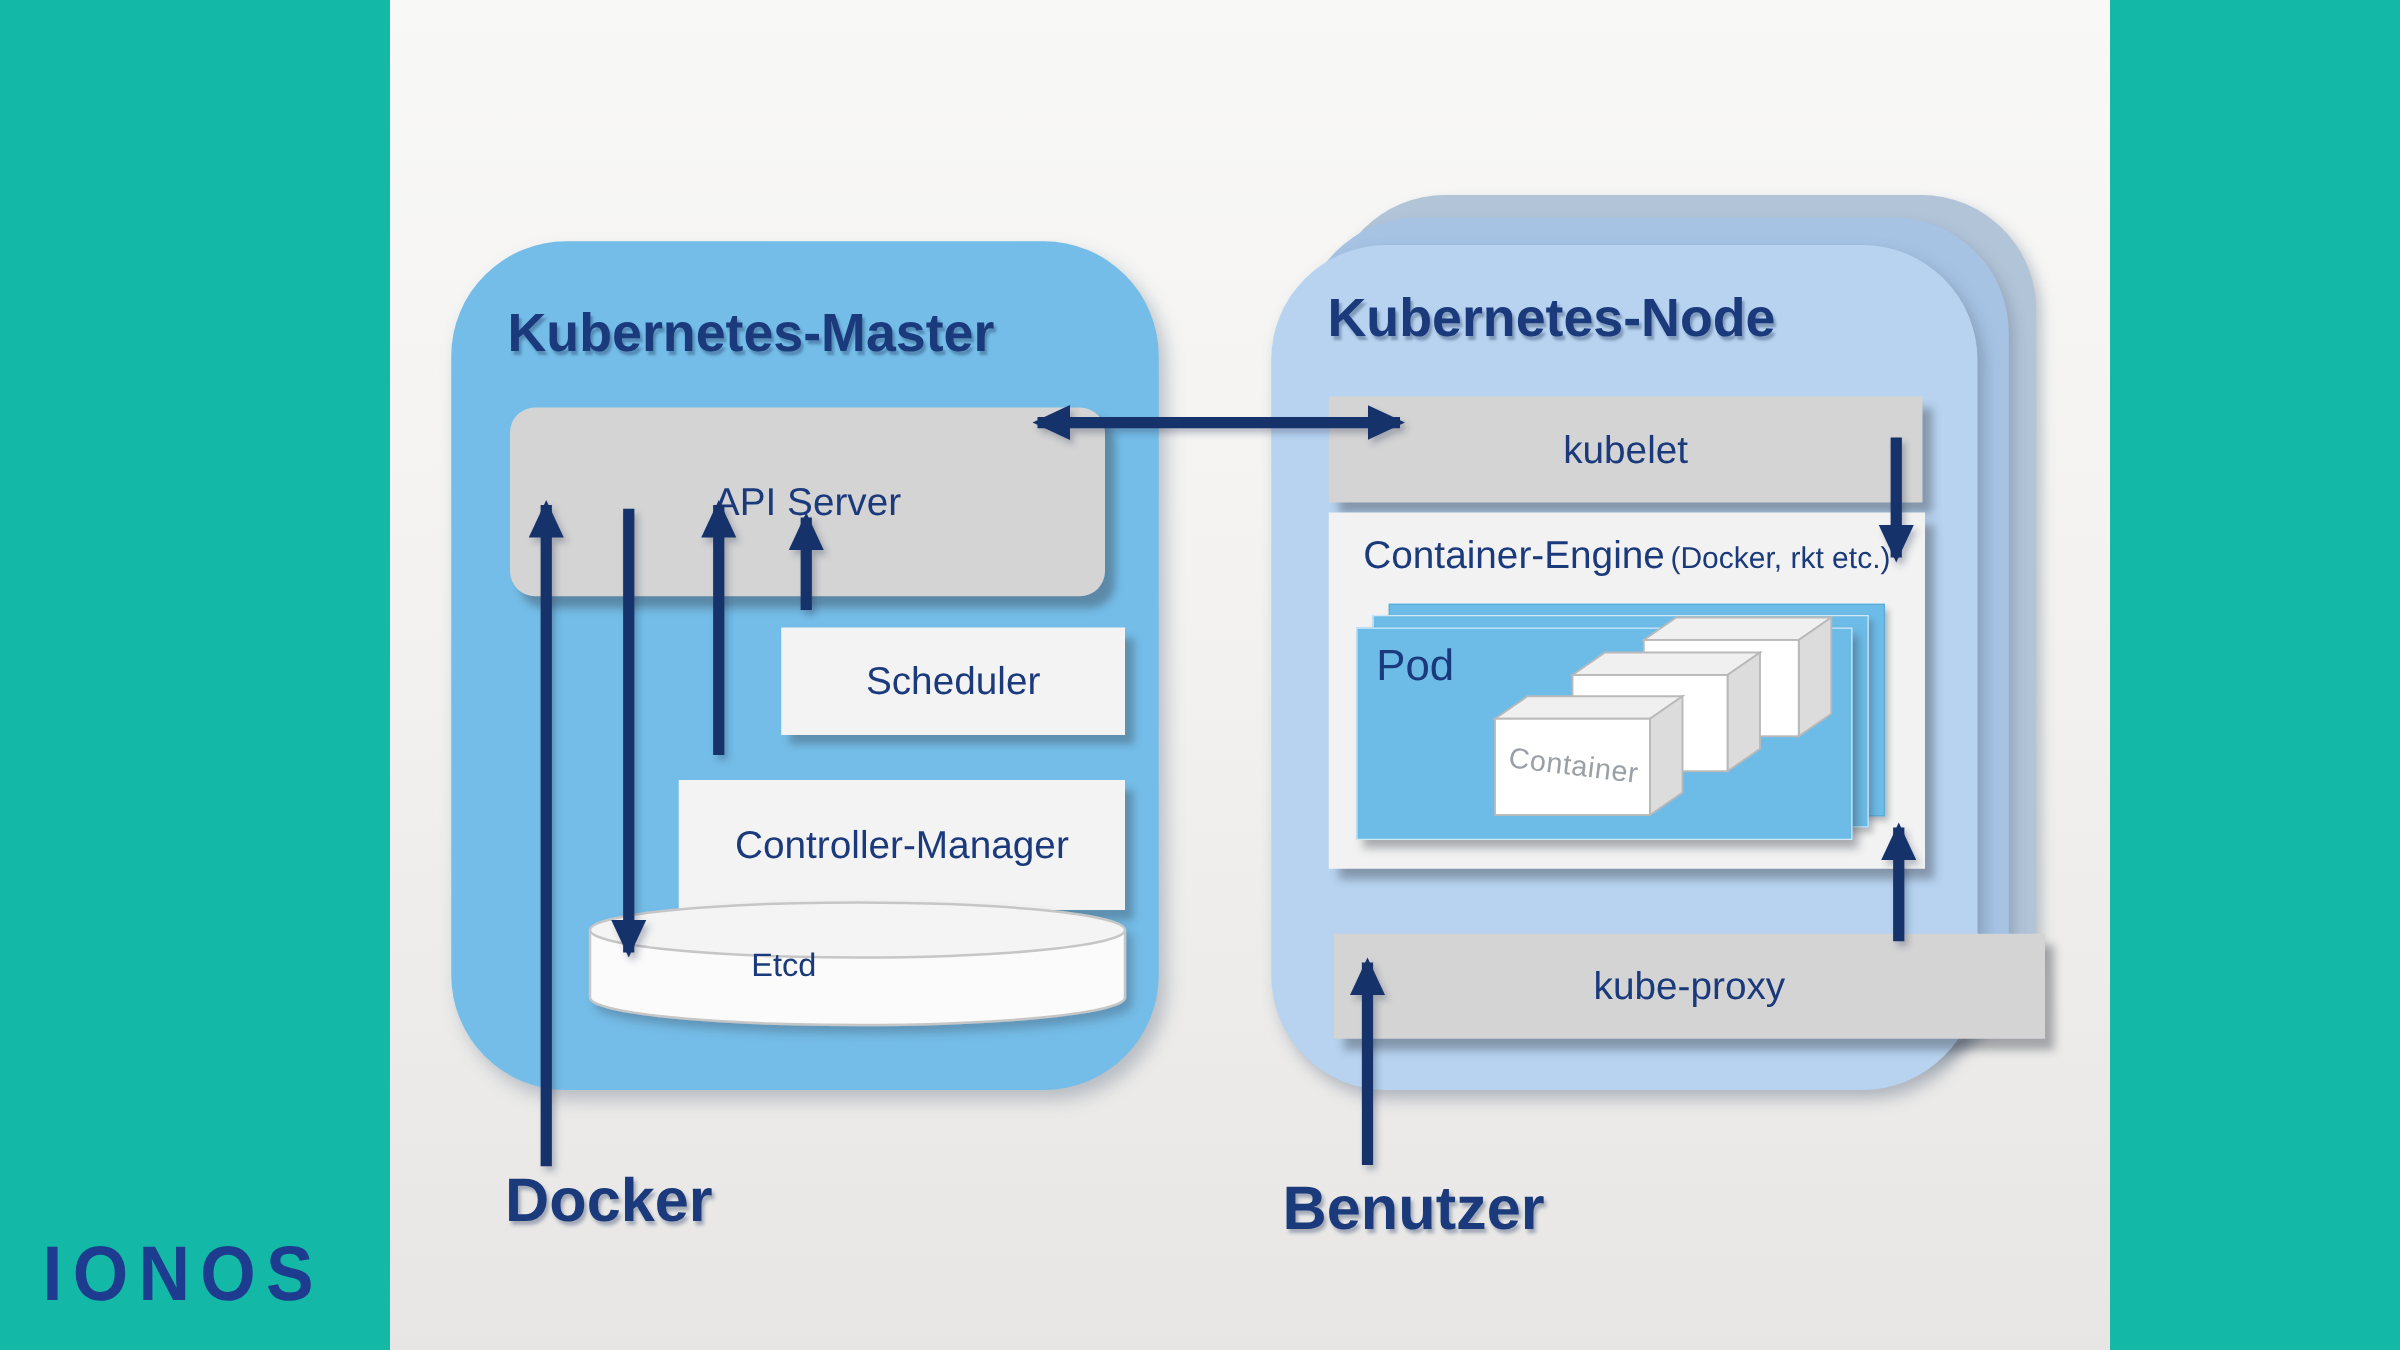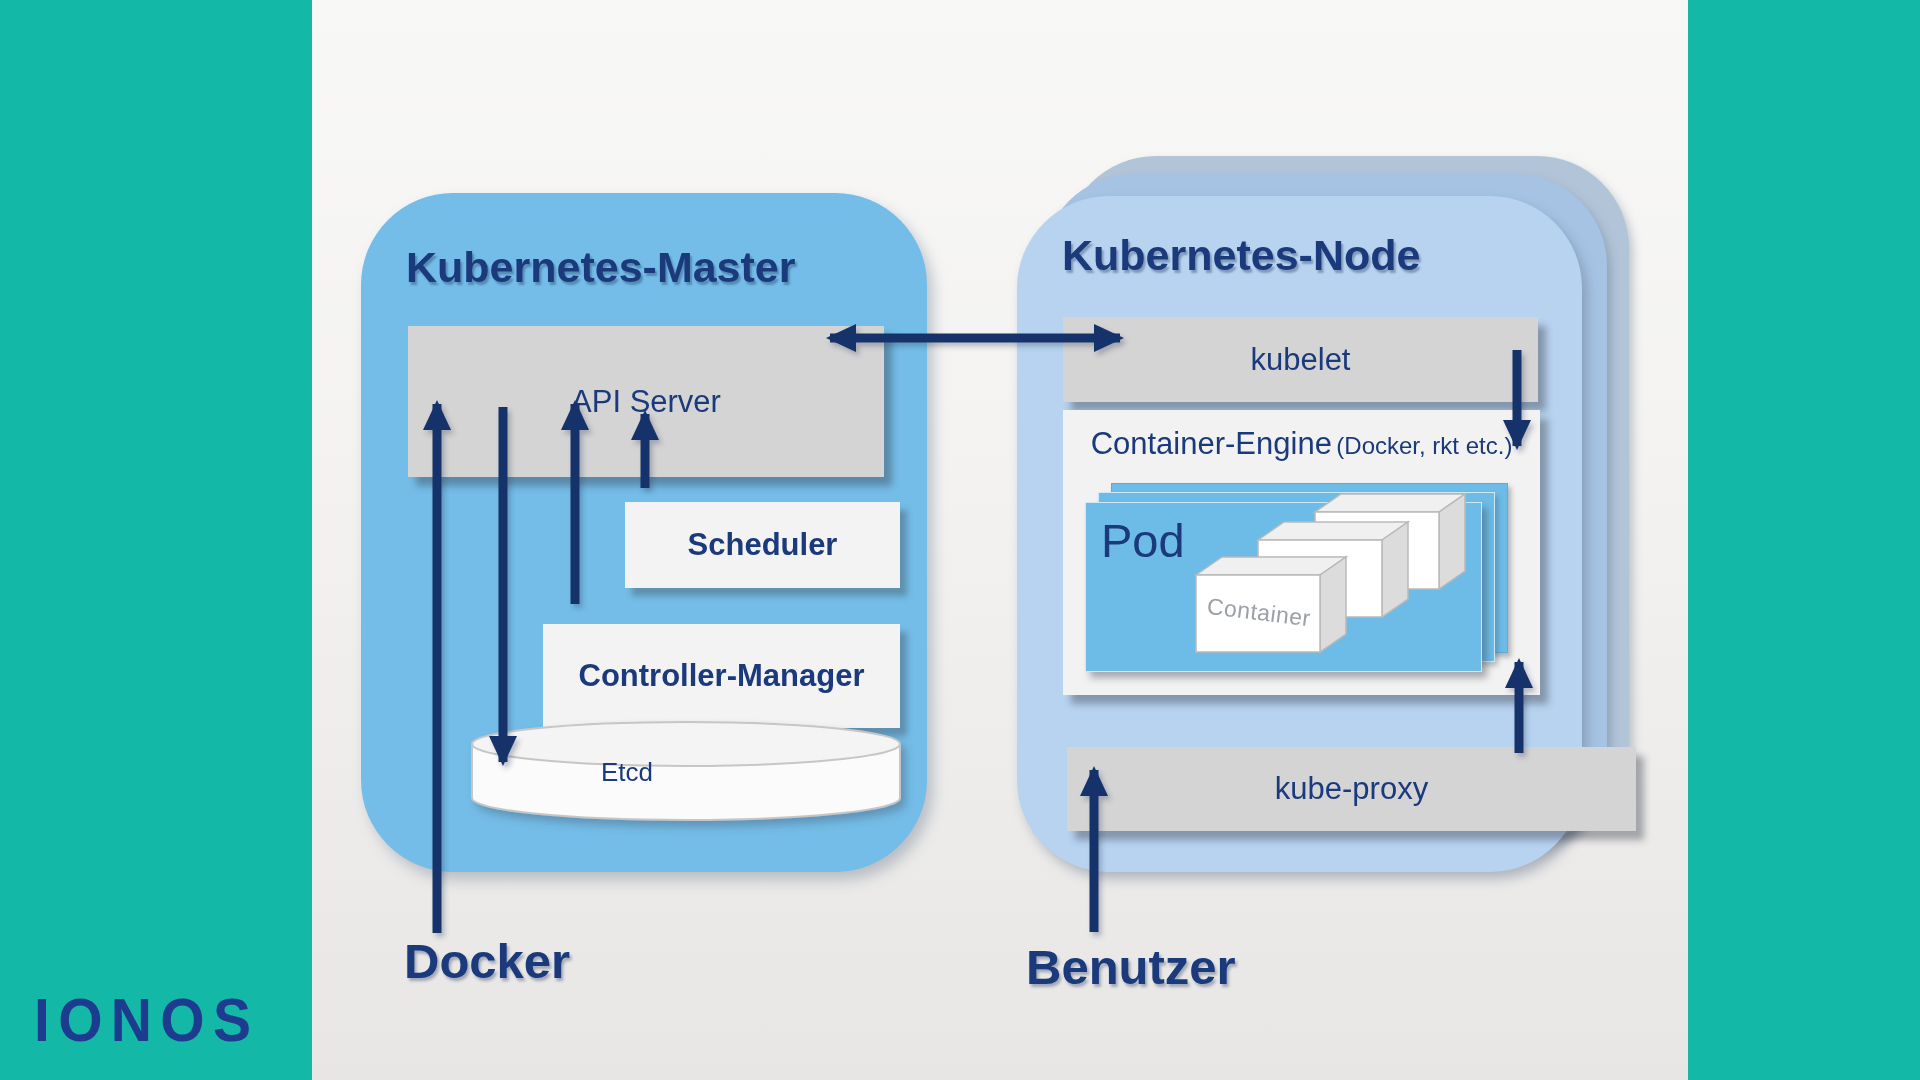--- a/index.html
+++ b/index.html
@@ -48,22 +48,22 @@
     white-space:nowrap;
   }
   .label-admin{left:404px;top:933px;}
   .label-user{left:1026px;top:939px;}
   
   .box{
     position:absolute;display:flex;align-items:center;justify-content:center;
     color:#1b3a7c;font-size:31px;margin-top:24px;
   }
   .box-gray{background:#d4d4d4;box-shadow:8px 9px 7px rgba(55,60,70,.40);}
-  .box-white{background:#f3f3f3;box-shadow:7px 8px 6px rgba(55,60,70,.35);font-weight:bold;}
-  .box-api{left:408px;top:302px;width:476px;height:151px;}
+  .box-white{background:#f3f3f3;box-shadow:7px 8px 6px rgba(55,60,70,.35);}
+  .box-api{left:408px;top:302px;width:476px;height:151px;border-radius:20px;}
   .box-scheduler{left:625px;top:478px;width:275px;height:86px;}
   .box-cm{left:543px;top:600px;width:357px;height:104px;}
   .box-kubelet{left:1063px;top:293px;width:475px;height:85px;}
   .box-kubeproxy{left:1067px;top:723px;width:569px;height:84px;}
   .box-ce{
     left:1063px;top:410px;width:477px;height:285px;
     background:#f2f2f2;box-shadow:8px 9px 7px rgba(55,60,70,.40);
     display:block;
   }
   .ce-title{
@@ -78,21 +78,21 @@
   }
   
   .pod{
     position:absolute;width:397px;height:170px;
     background:#6dbce8;border:1px solid #5aadda;box-sizing:border-box;
   }
   .pod-back{left:1111px;top:483px;box-shadow:3px 4px 5px rgba(55,60,70,.35);}
   .pod-mid{left:1098px;top:492px;border-color:#cfe9f7;box-shadow:3px 4px 5px rgba(55,60,70,.3);}
   .pod-front{left:1085px;top:502px;border-color:#cfe9f7;box-shadow:5px 6px 7px rgba(55,60,70,.4);}
   .pod-label{
-    position:absolute;left:15px;top:10px;color:#1b3a7c;font-size:47px;
+    position:absolute;left:15px;top:10px;color:#1b3a7c;font-size:35px;
   }
   .container-art{position:absolute;left:1185px;top:490px;width:310px;height:180px;z-index:4;}
   
   .overlay{
     position:absolute;left:0;top:0;width:1920px;height:1080px;z-index:7;
     pointer-events:none;
   }
   
   .logo{
     position:absolute;left:34px;top:984px;

